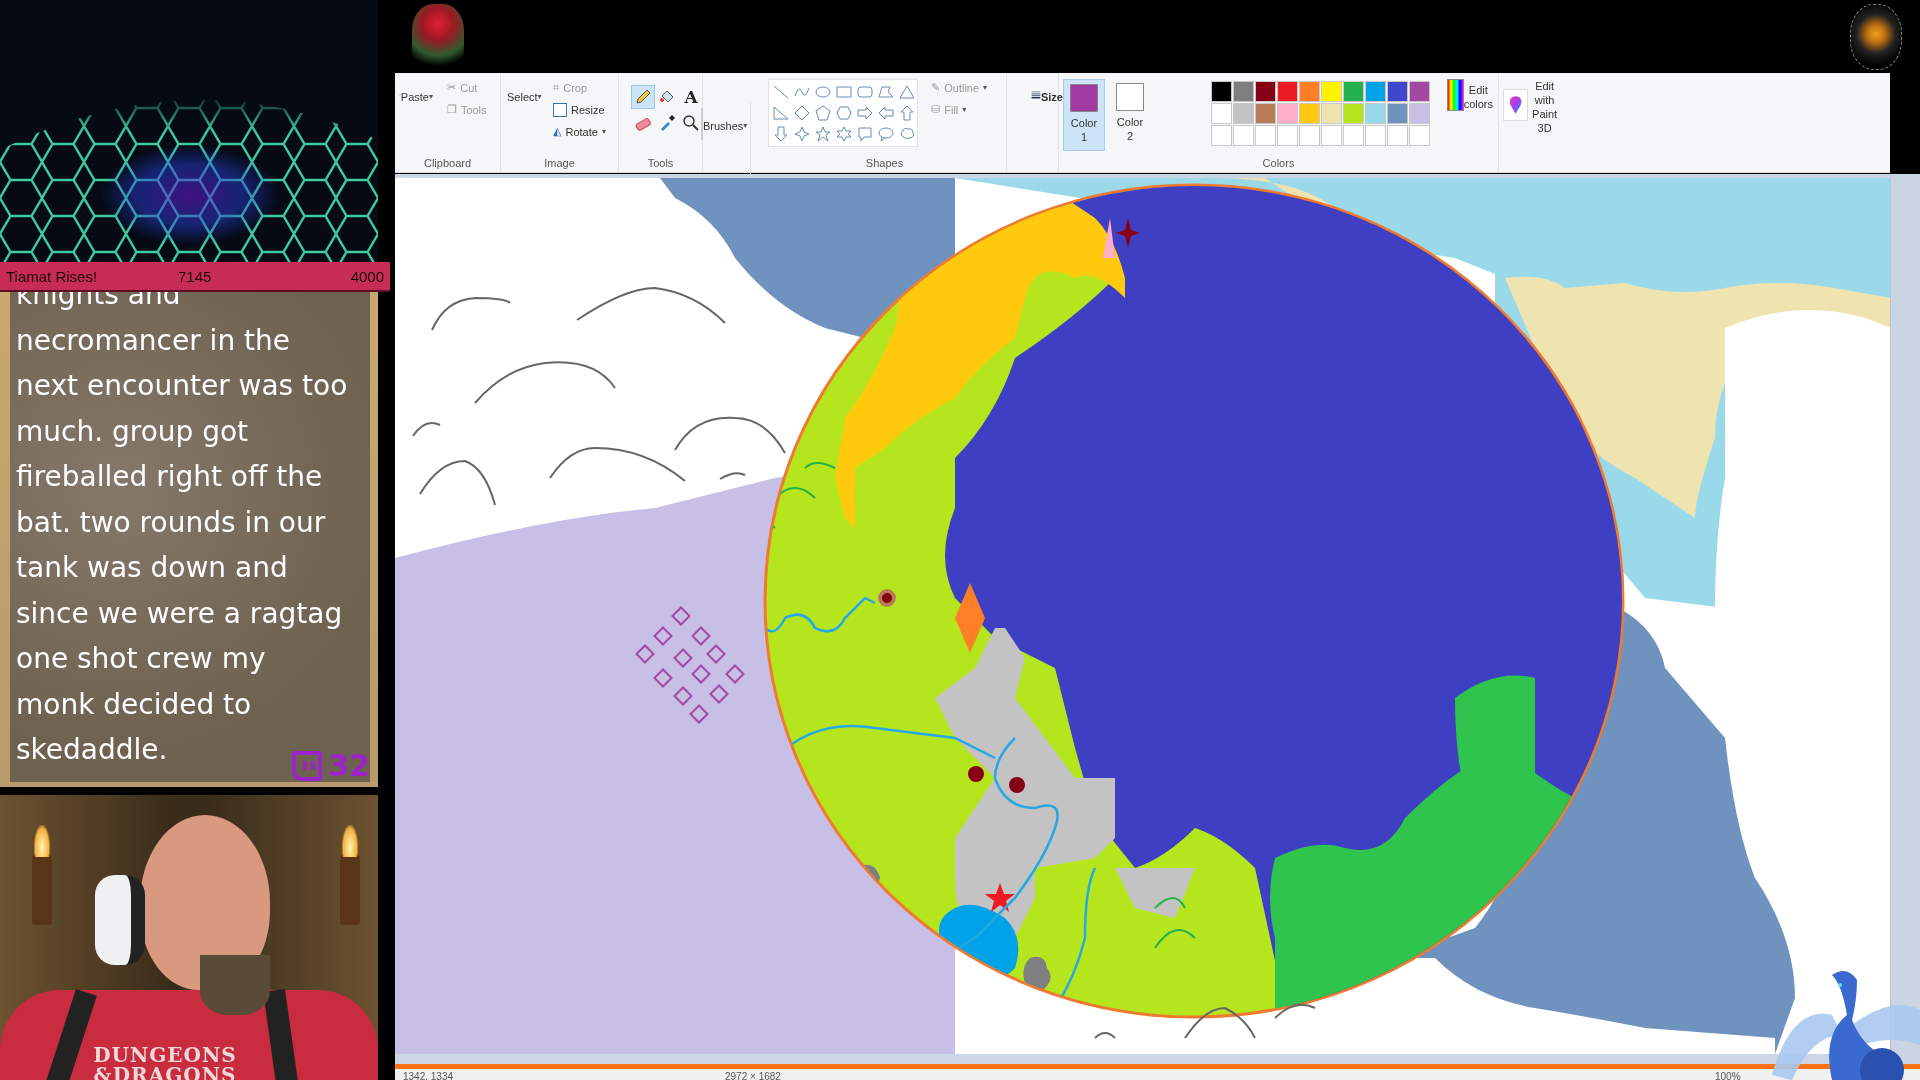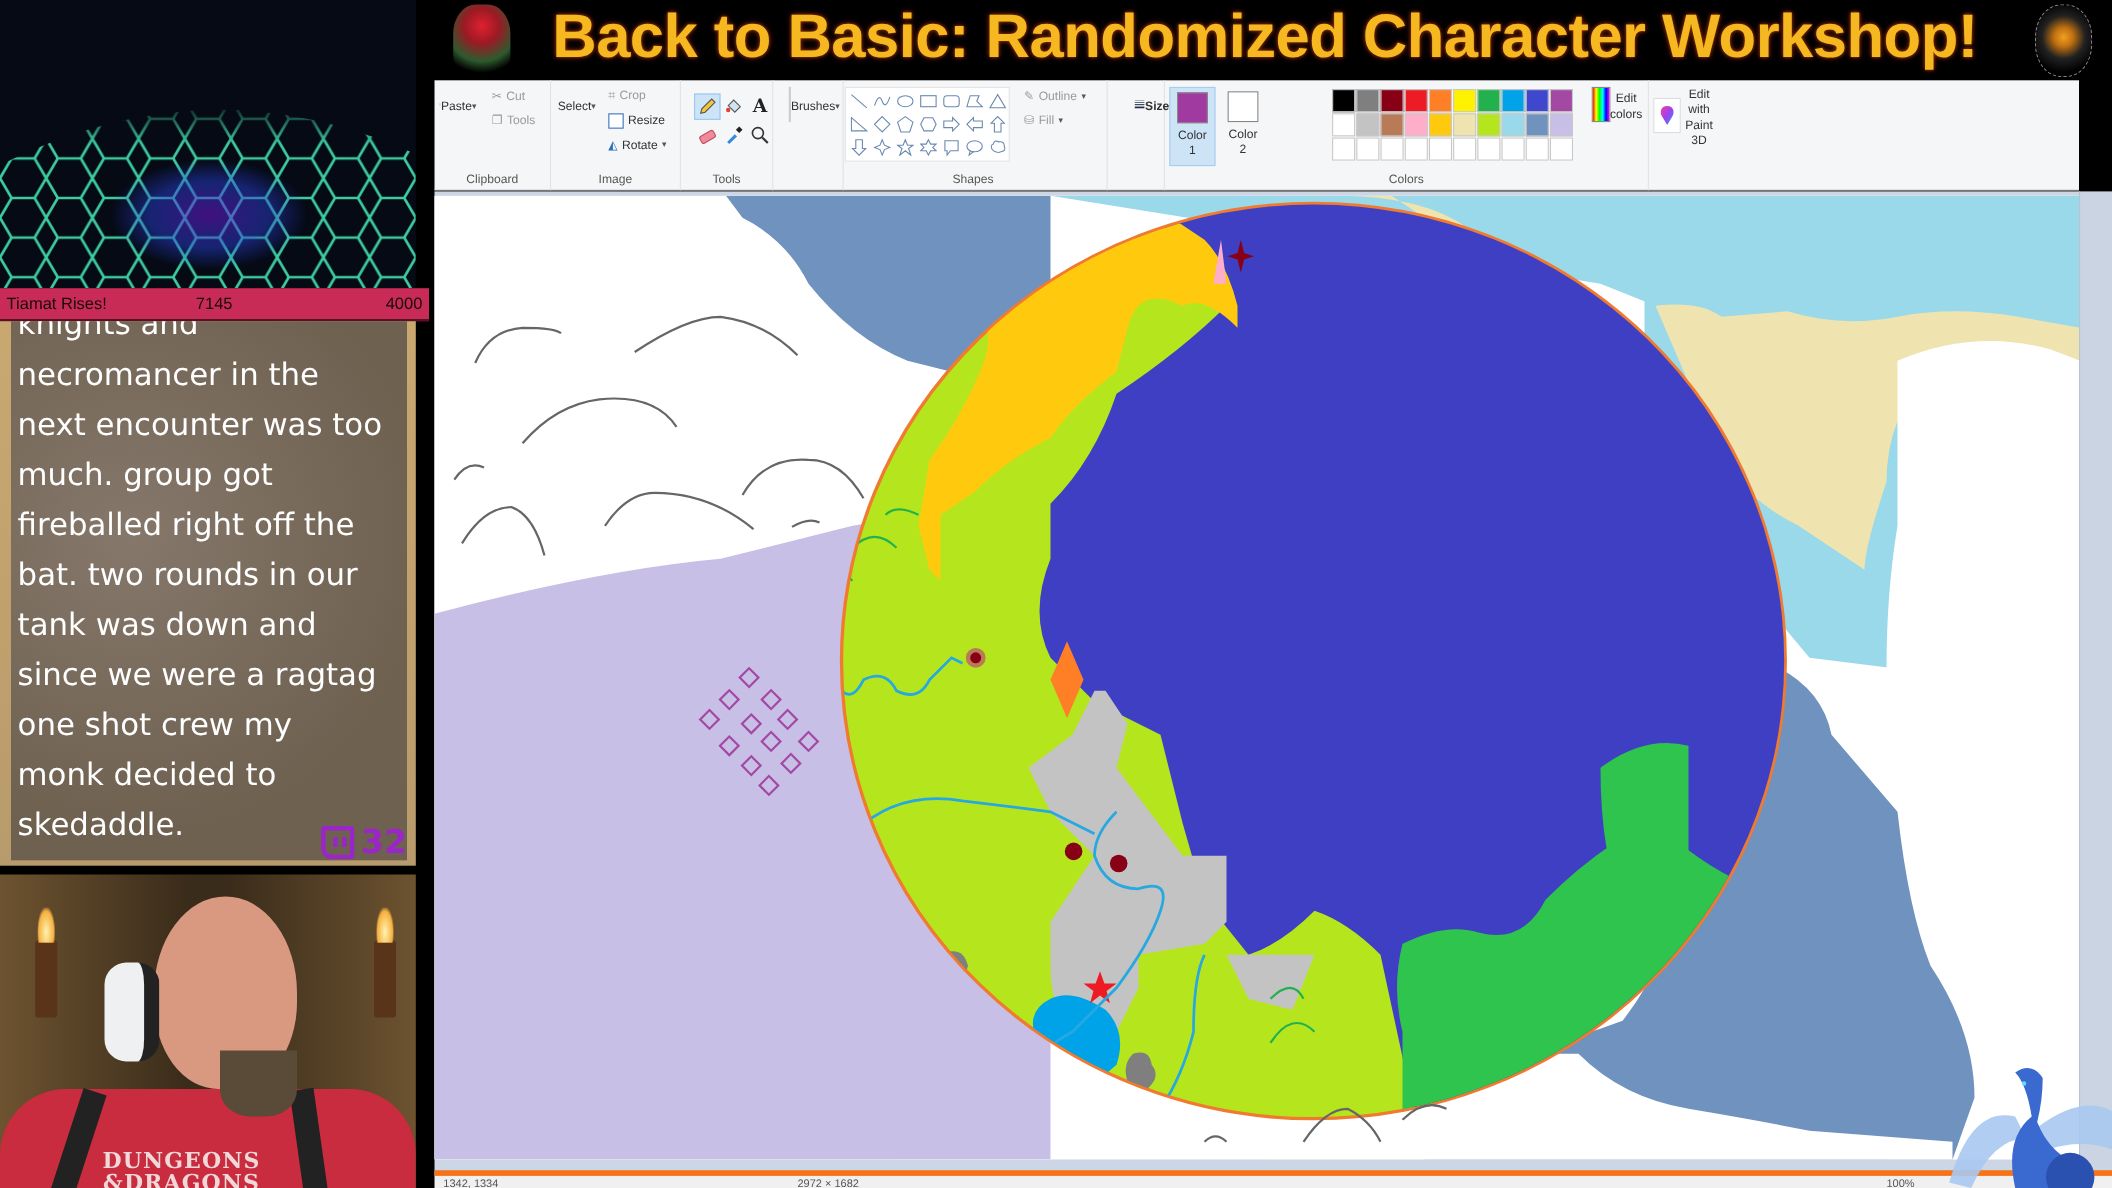--- a/index.html
+++ b/index.html
@@ -127,21 +127,20 @@
     <div class="beard"></div>
     <div class="headphone"></div>
     <div class="shirt-text">
       <div>DUNGEONS</div>
       <div>&amp;DRAGONS</div>
     </div>
   </div>
 
   <div class="banner">
     <div class="avatar-left"></div>
-    <div class="title">Back to Basic: Randomized Character Workshop!</div>
     <div class="avatar-right"></div>
   </div>
 
   <div class="ribbon">
 
     <div class="group" style="left:0;width:106px;">
       <div class="big-btn" style="left:4px;width:34px;">
         <svg class="ico" viewBox="0 0 32 32">
             <rect x="6" y="4" width="20" height="26" rx="2" fill="#d6dde6" stroke="#8fa1b6"></rect>
             <rect x="11" y="2" width="10" height="5" rx="1" fill="#b8c4d2" stroke="#8fa1b6"></rect>
@@ -212,21 +211,21 @@
       </div>
       <div class="tool" style="left:60px;top:38px;">
         <svg width="18" height="18" viewBox="0 0 18 18">
             <circle cx="7" cy="7" r="5" fill="none" stroke="#333" stroke-width="1.5"></circle>
             <line x1="11" y1="11" x2="16" y2="16" stroke="#333" stroke-width="2"></line>
           </svg>
       </div>
       <div class="group-label">Tools</div>
     </div>
 
-    <div class="group" style="left:312px;width:60px;">
+    <div class="group" style="left:296px;width:60px;margin-top:29px;">
       <div class="big-btn" style="left:10px;width:42px;">
         <svg class="ico" viewBox="0 0 32 32" style="background:#fff;border:1px solid #ccc;">
             <path d="M4 24 Q8 10 22 8" stroke="#d8401a" stroke-width="5" fill="none"></path>
             <line x1="14" y1="22" x2="29" y2="5" stroke="#8a5a2a" stroke-width="3"></line>
           </svg>
         <span>Brushes</span>
         <span class="caret">▾</span>
       </div>
     </div>
 

